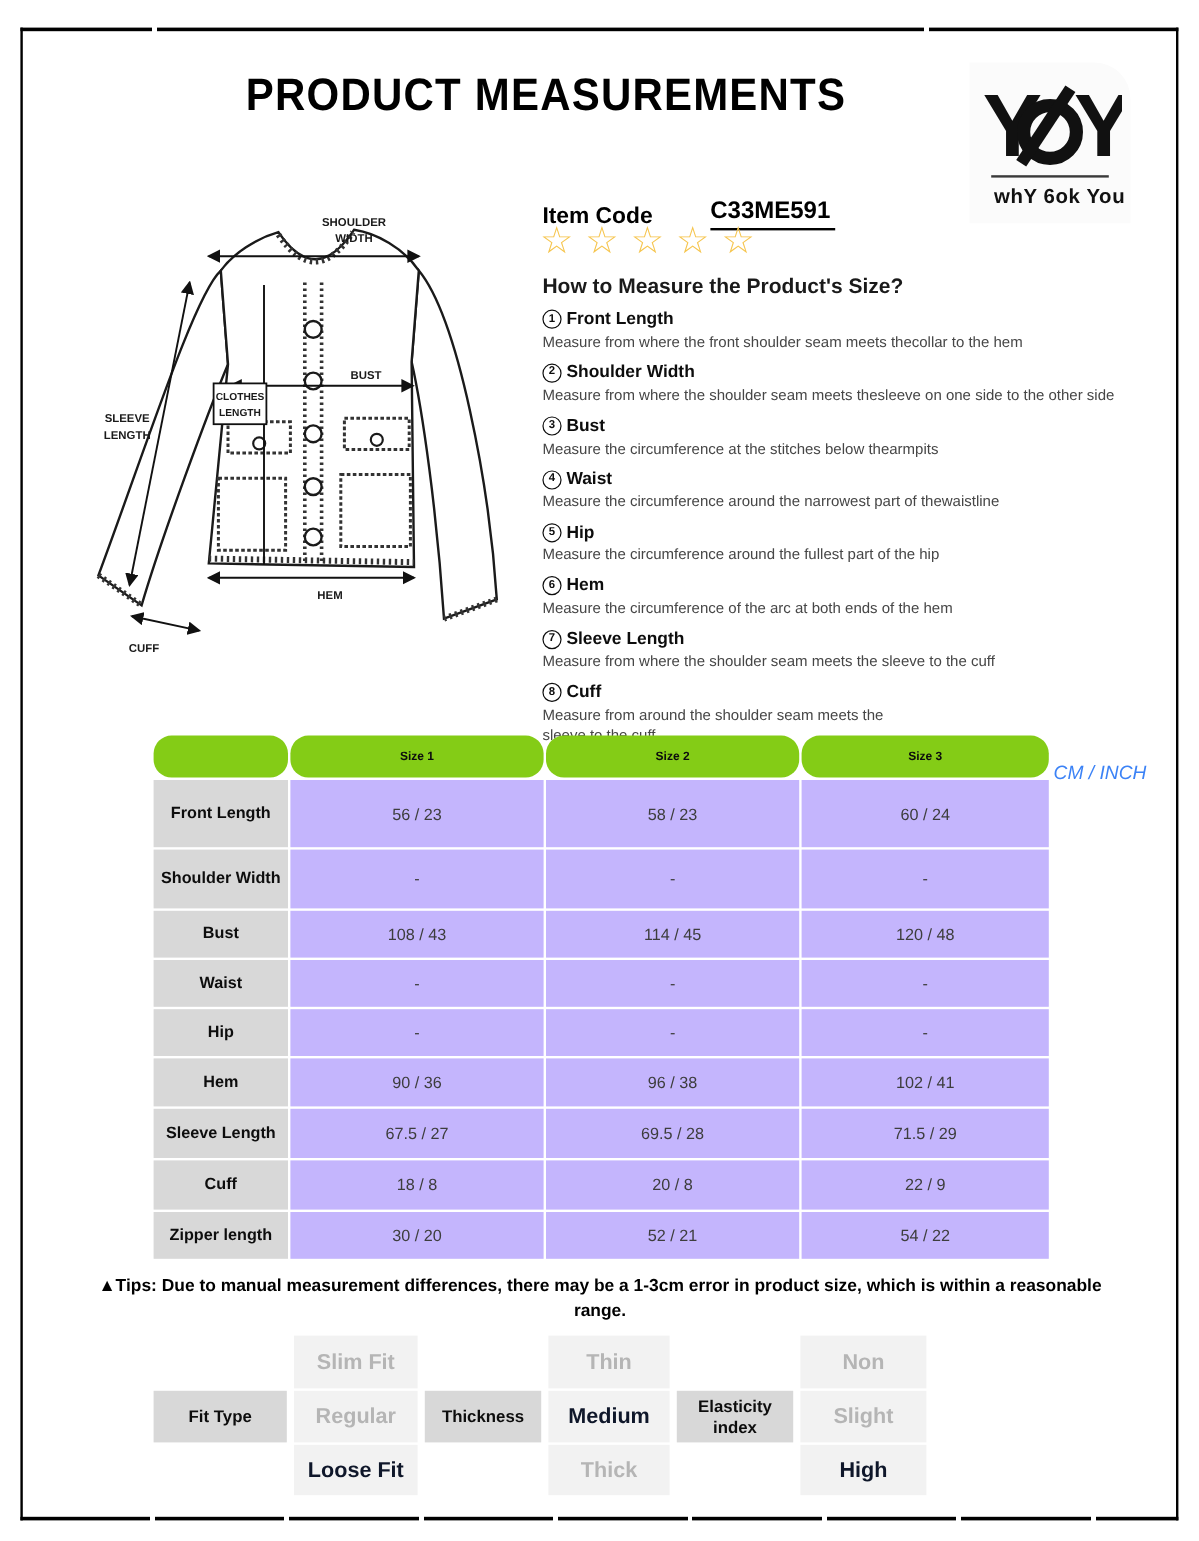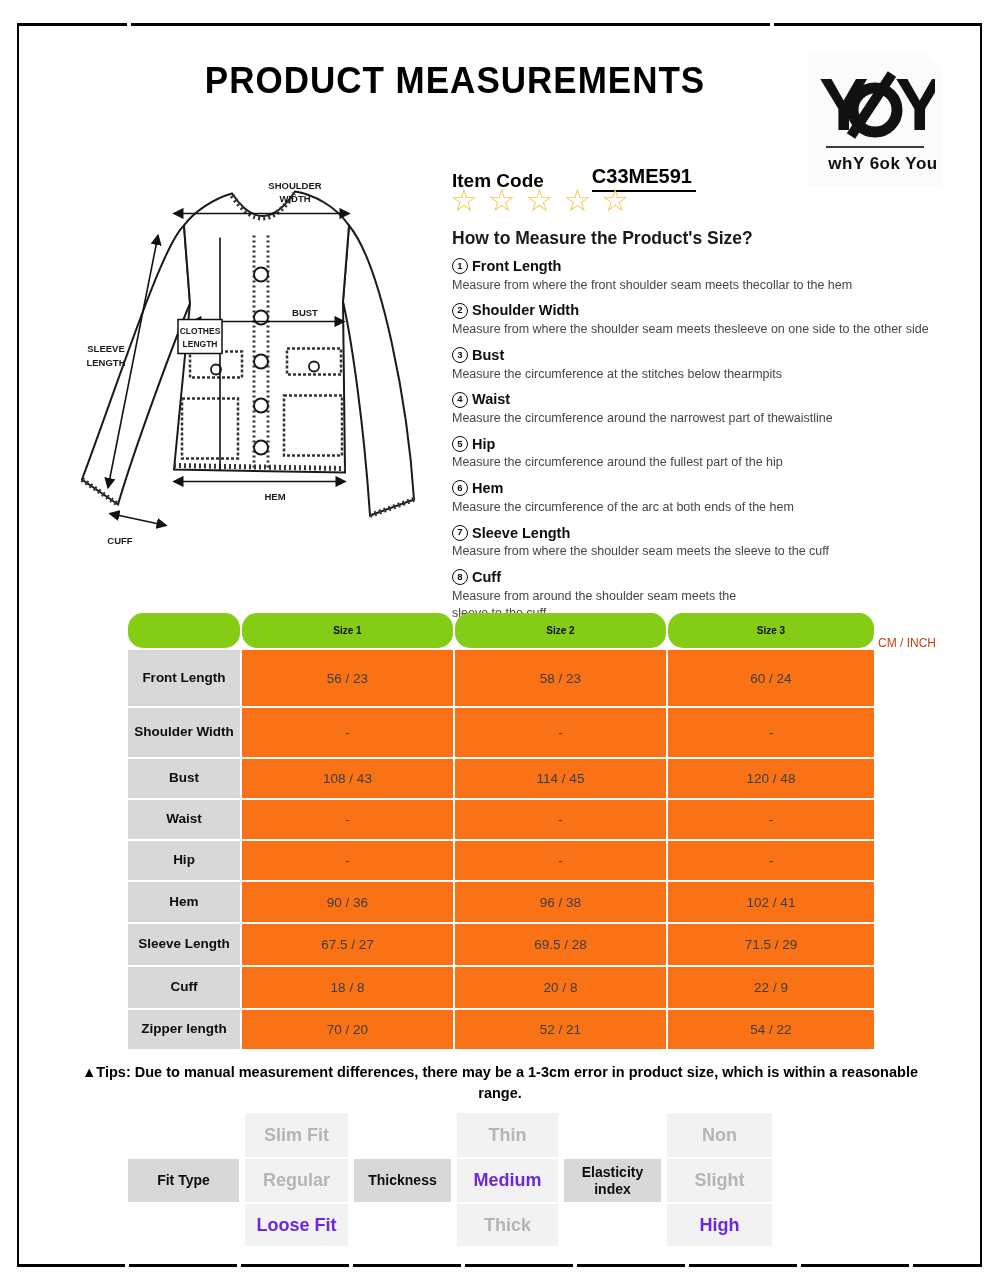--- a/index.html
+++ b/index.html
@@ -41,37 +41,37 @@
   
   .diagram{position:absolute;left:62px;top:172px;width:375px;height:398px;}
   .diagram text{font-family:"Liberation Sans",sans-serif;font-weight:700;fill:#1a1a1a;}
 
   
   .size-table{position:absolute;left:128px;top:613px;}
   .trow{display:grid;grid-template-columns:112px 211px 211px 206px;gap:2px;margin-bottom:2px;}
   .cell{display:flex;align-items:center;justify-content:center;text-align:center;}
   .cell.head{background:#84cc16;font-size:10px;font-weight:700;color:#0d0d0d;border-radius:15px;}
   .cell.rlabel{background:#d8d8d8;font-size:13.5px;font-weight:700;color:#0d0d0d;line-height:1.25;padding:0 4px;}
-  .cell.val{background:#f97316;font-size:13.5px;color:#3d3d3d;}
+  .cell.val{background:#c4b5fd;font-size:13.5px;color:#3d3d3d;}
   .h35{height:35px}.h56{height:56px}.h49{height:49px}.h39{height:39px}.h40{height:40px}.h41{height:41px}
-  .unit-note{position:absolute;left:878px;top:636px;font-size:12px;color:#c2410c;}
+  .unit-note{position:absolute;left:878px;top:636px;font-size:16px;color:#3b82f6;font-style:italic;}
 
   
   .tips{position:absolute;left:80px;top:1062px;width:840px;text-align:center;
     font-size:14.5px;font-weight:700;color:#000;line-height:1.45;}
 
   
   .attr-table{position:absolute;left:128px;top:1113px;display:grid;
     grid-template-columns:111px 103px 97px 101px 97px 105px;
     grid-template-rows:44px 43px 42px;gap:2px 6px;}
   .acell{display:flex;align-items:center;justify-content:center;text-align:center;font-weight:700;}
   .acell.alabel{background:#d8d8d8;font-size:14px;color:#0d0d0d;line-height:1.2;padding:0 6px;}
   .acell.opt{background:#f2f2f2;font-size:18px;}
   .acell.opt[data-state="dim"]{color:#b5b5b5;}
-  .acell.opt[data-state="active"]{color:#6d28d9;}
+  .acell.opt[data-state="active"]{color:#0f172a;}
   .acell.blank{background:transparent;}
 </style>
 </head>
 <body>
 
 <div id="page">
 
   <div class="frame-top"></div>
   <div class="frame-bottom"></div>
   <div class="frame-left"></div>
@@ -264,21 +264,21 @@
       <div class="cell val h41">71.5 / 29</div>
     </div>
     <div class="trow">
       <div class="cell rlabel h41">Cuff</div>
       <div class="cell val h41">18 / 8</div>
       <div class="cell val h41">20 / 8</div>
       <div class="cell val h41">22 / 9</div>
     </div>
     <div class="trow">
       <div class="cell rlabel h39">Zipper length</div>
-      <div class="cell val h39">70 / 20</div>
+      <div class="cell val h39">30 / 20</div>
       <div class="cell val h39">52 / 21</div>
       <div class="cell val h39">54 / 22</div>
     </div>
   </div>
   <div class="unit-note">CM / INCH</div>
 
   <div class="tips">▲Tips:  Due to manual measurement differences, there may be a 1-3cm error in product size, which is within a reasonable range.</div>
 
   <div class="attr-table">
     <div class="acell blank"></div>

